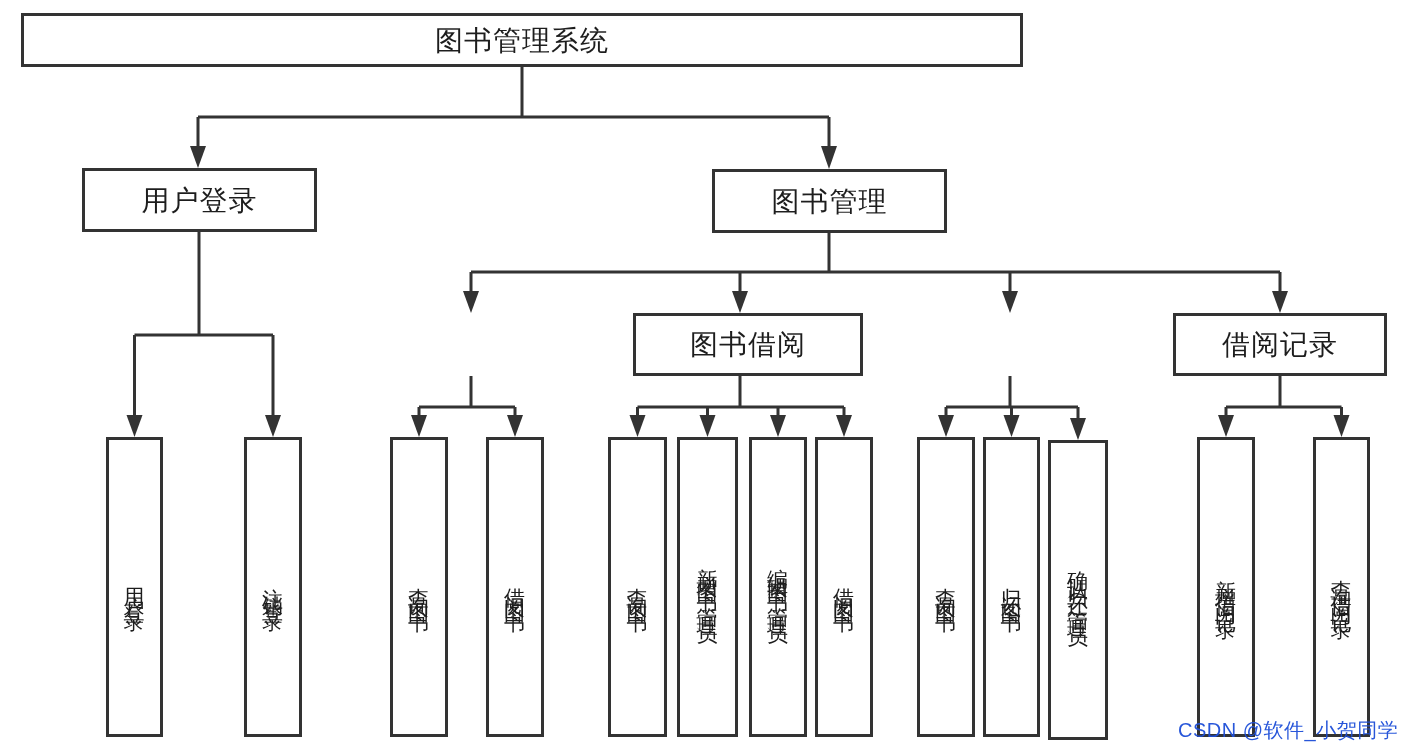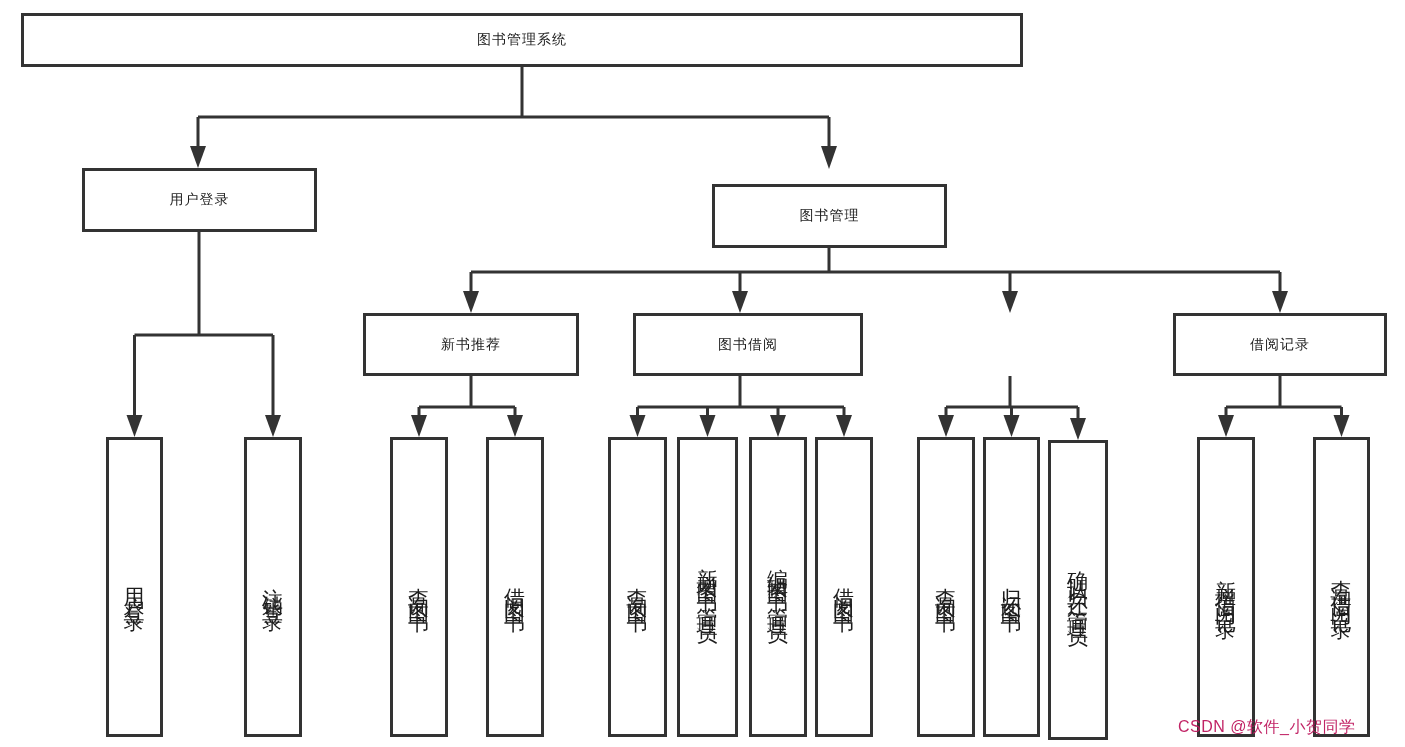--- a/index.html
+++ b/index.html
@@ -16,33 +16,33 @@
     box-sizing:border-box;
     background:#ffffff;
     border:3px solid #333333;
     color:#1d1d1d;
     display:flex;
     align-items:center;
     justify-content:center;
     z-index:2;
     line-height:1.25;
   }
-  .h{font-size:14px;letter-spacing:1px;}
+  .h{font-size:28px;letter-spacing:1px;}
   .v{
     writing-mode:vertical-rl;
     text-orientation:mixed;
     font-size:21px;
     letter-spacing:8px;
     line-height:1;
   }
   .watermark{
     position:absolute;
     left:1178px;top:717px;
-    font-size:16px;
-    color:#be185d;
+    font-size:20px;
+    color:#1d4ed8;
     opacity:0.95;
     z-index:5;
     white-space:nowrap;
     letter-spacing:0.5px;
   }
 </style>
 </head>
 <body>
 
 <div class="canvas">
@@ -87,27 +87,24 @@
     </g>
   </svg>
 
   <div class="box h" style="left:21px;top:13px;width:1002px;height:54px">
     <span>图书管理系统</span>
   </div>
 
   <div class="box h" style="left:82px;top:168px;width:235px;height:64px">
     <span>用户登录</span>
   </div>
-  <div class="box h" style="left:712px;top:184px;width:235px;height:64px">
+  <div class="box h" style="left:712px;top:169px;width:235px;height:64px">
     <span>图书管理</span>
   </div>
 
-  <div class="box h" style="left:363px;top:313px;width:216px;height:63px">
-    <span>新书推荐</span>
-  </div>
   <div class="box h" style="left:633px;top:313px;width:230px;height:63px">
     <span>图书借阅</span>
   </div>
   <div class="box h" style="left:1173px;top:313px;width:214px;height:63px">
     <span>借阅记录</span>
   </div>
 
   <div class="box v" style="left:106px;top:437px;width:57px;height:300px">
     <span>用户登录</span>
   </div>

